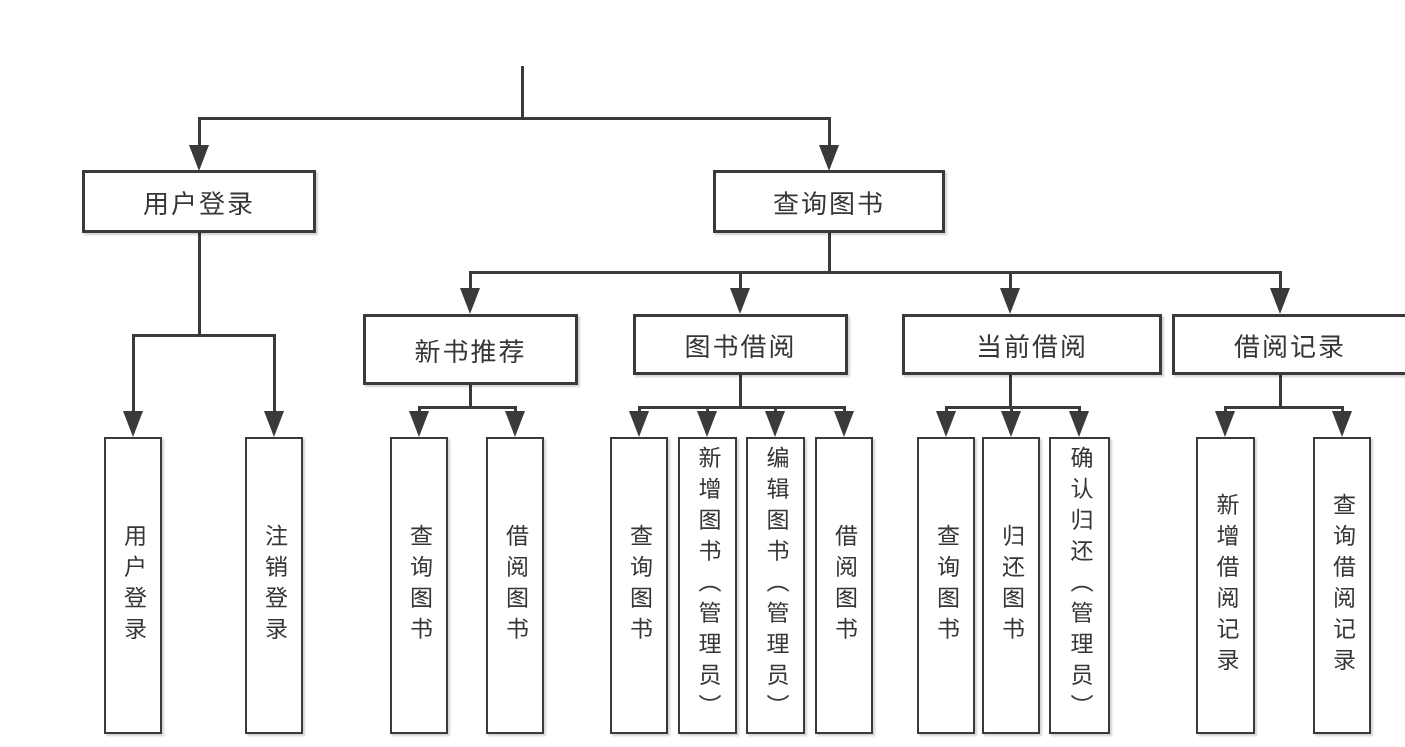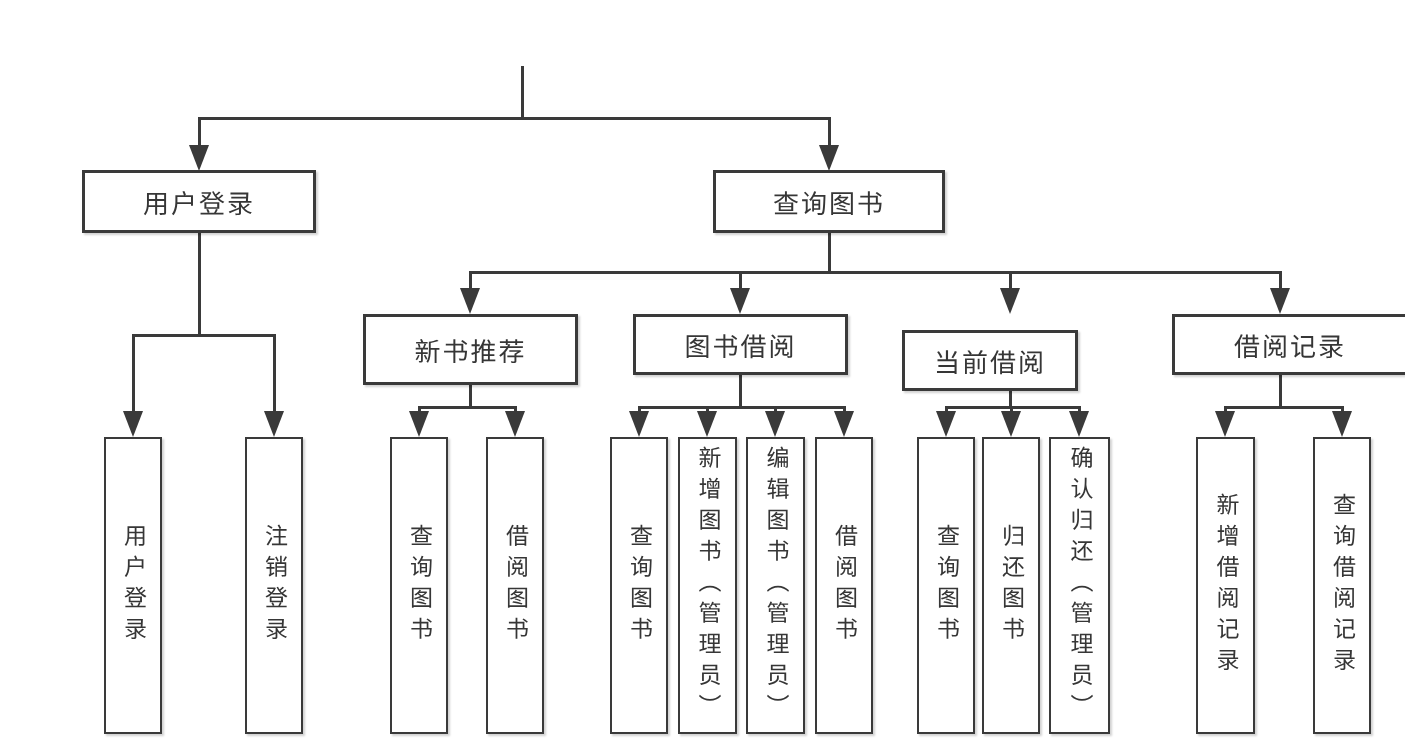--- a/index.html
+++ b/index.html
@@ -110,21 +110,21 @@
   <div class="box hbox" style="left:713px;top:170px;width:232px;height:63px">
     <span>查询图书</span>
   </div>
 
   <div class="box hbox" style="left:363px;top:314px;width:215px;height:71px">
     <span>新书推荐</span>
   </div>
   <div class="box hbox" style="left:633px;top:314px;width:215px;height:61px">
     <span>图书借阅</span>
   </div>
-  <div class="box hbox" style="left:902px;top:330px;width:176px;height:61px">
+  <div class="box hbox" style="left:902px;top:314px;width:260px;height:61px">
     <span>当前借阅</span>
   </div>
   <div class="box hbox" style="left:1172px;top:314px;width:236px;height:61px">
     <span>借阅记录</span>
   </div>
 
   <div class="box vbox thin" style="left:104px;top:437px;width:58px;height:297px">
     <span>用户登录</span>
   </div>
   <div class="box vbox thin" style="left:245px;top:437px;width:58px;height:297px">

